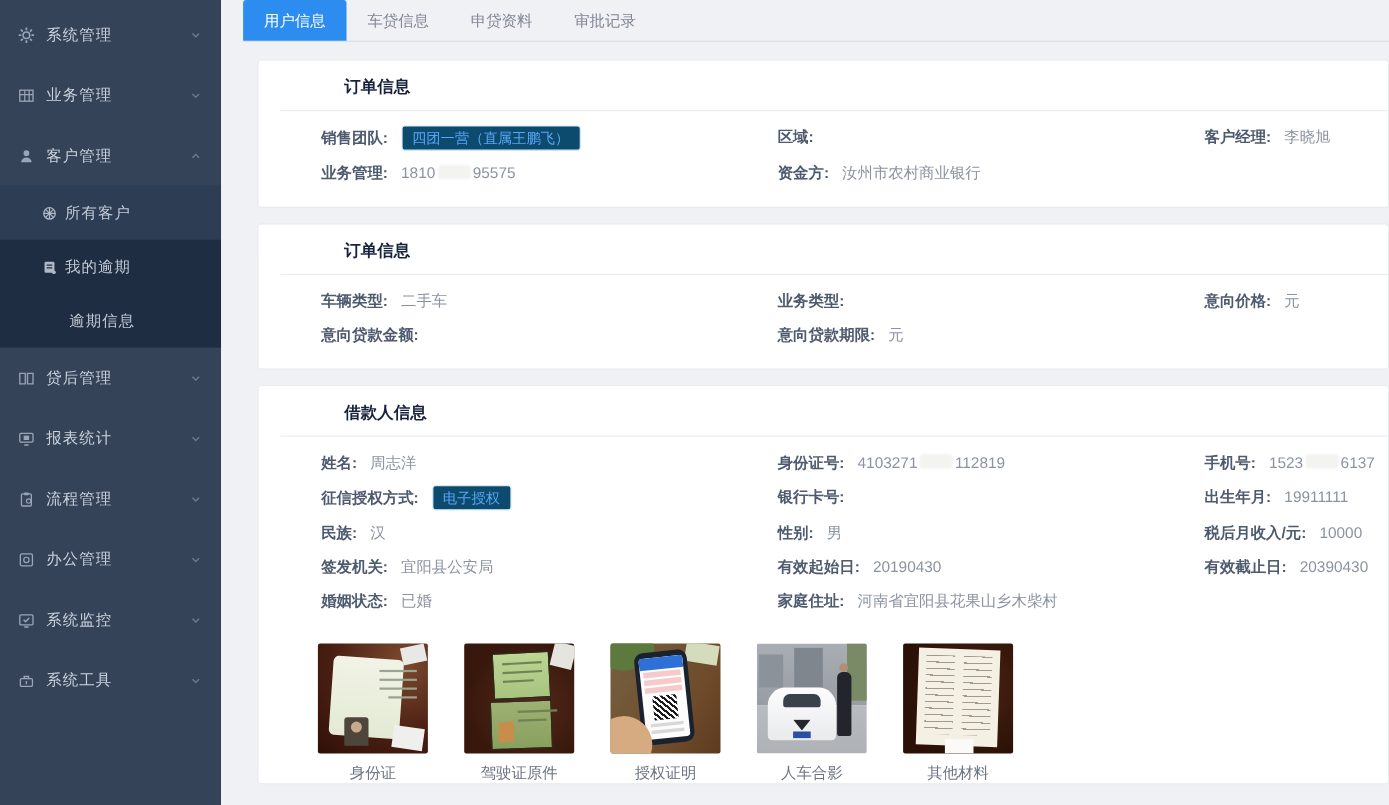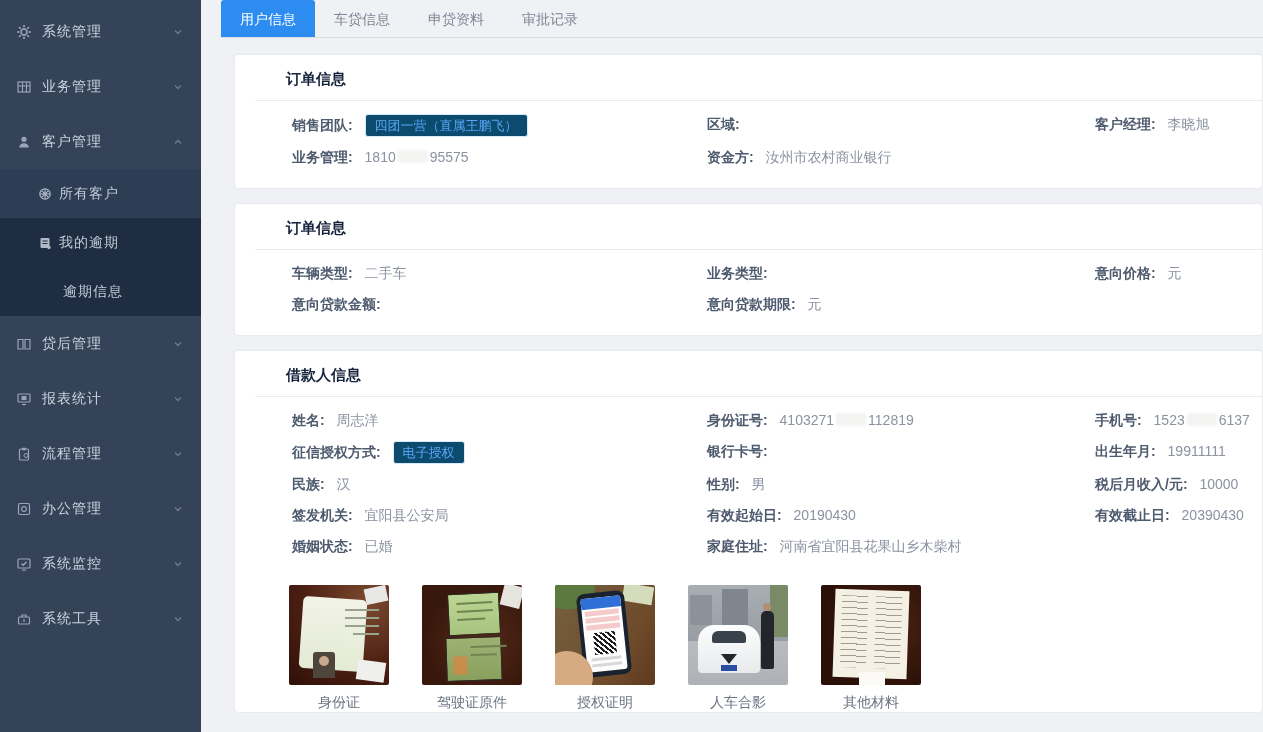--- a/index.html
+++ b/index.html
@@ -19,21 +19,21 @@
   .sicon { display:inline-flex; width:16px; height:16px; align-items:center; justify-content:center; flex:none; }
 
   
   .main { flex:1; display:flex; flex-direction:column; background:#eff1f5; overflow:hidden; }
   .tabbar { margin-left:20px; display:flex; height:38px; border-bottom:1px solid #d9dde3; flex:none; }
   .tab { min-width:94px; padding:0 10px; text-align:center; line-height:38px; font-size:14px; color:#808695; cursor:pointer; border-radius:3px 3px 0 0; }
   .tab.active { background:#2d8cf0; color:#fff; }
 
   .content { flex:1; padding:16px 0 0 33px; overflow:hidden; }
   .card { background:#fff; border:1px solid #e8eaec; border-radius:4px; margin-bottom:14px; }
-  .card-title { margin-left:51px; padding:15px 0 11px; font-size:15px; font-weight:700; color:#17233d; }
+  .card-title { margin-left:78px; padding:15px 0 11px; font-size:15px; font-weight:700; color:#17233d; }
   .card-divider { border-top:1px solid #e9ebef; margin-left:20px; }
   .rows { display:grid; grid-template-columns:415px 388px 1fr; row-gap:10px; padding:13px 10px 20px 57px; font-size:14px; line-height:21px; }
   .flabel { font-weight:700; color:#4e5a6e; margin-right:8px; }
   .fvalue { color:#8b93a1; }
   .tag { display:inline-block; background:#0c4a6e; border:1px solid #d5eafc; color:#58a6f5; border-radius:3px; padding:1px 9px; font-size:13px; line-height:19px; }
   .smudge { display:inline-block; width:30px; height:13px; background:#f3f3f2; border-radius:3px; vertical-align:-1px; margin:0 2px; filter:blur(1px); }
 
   
   .photos { display:flex; gap:33px; padding:8px 0 0 54px; }
   .photo-wrap { width:100px; text-align:center; flex:none; }

